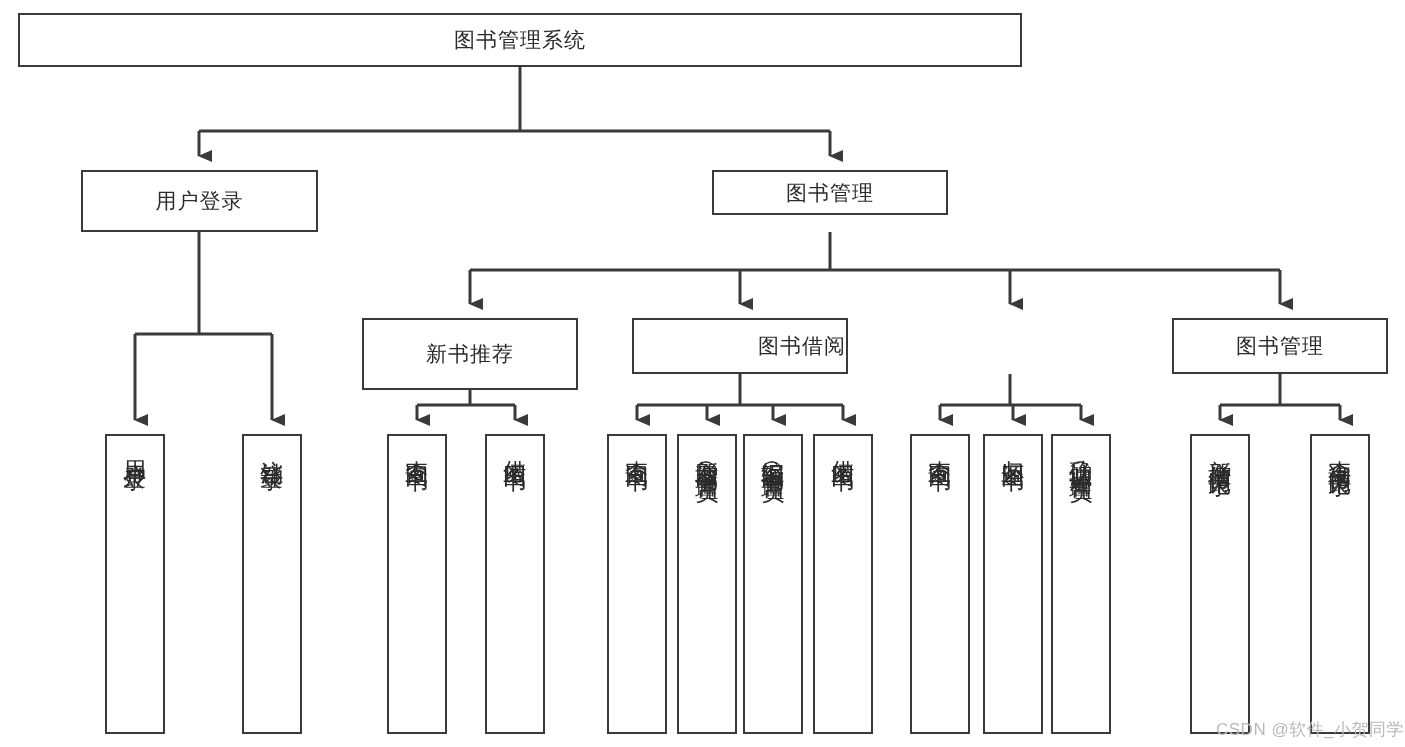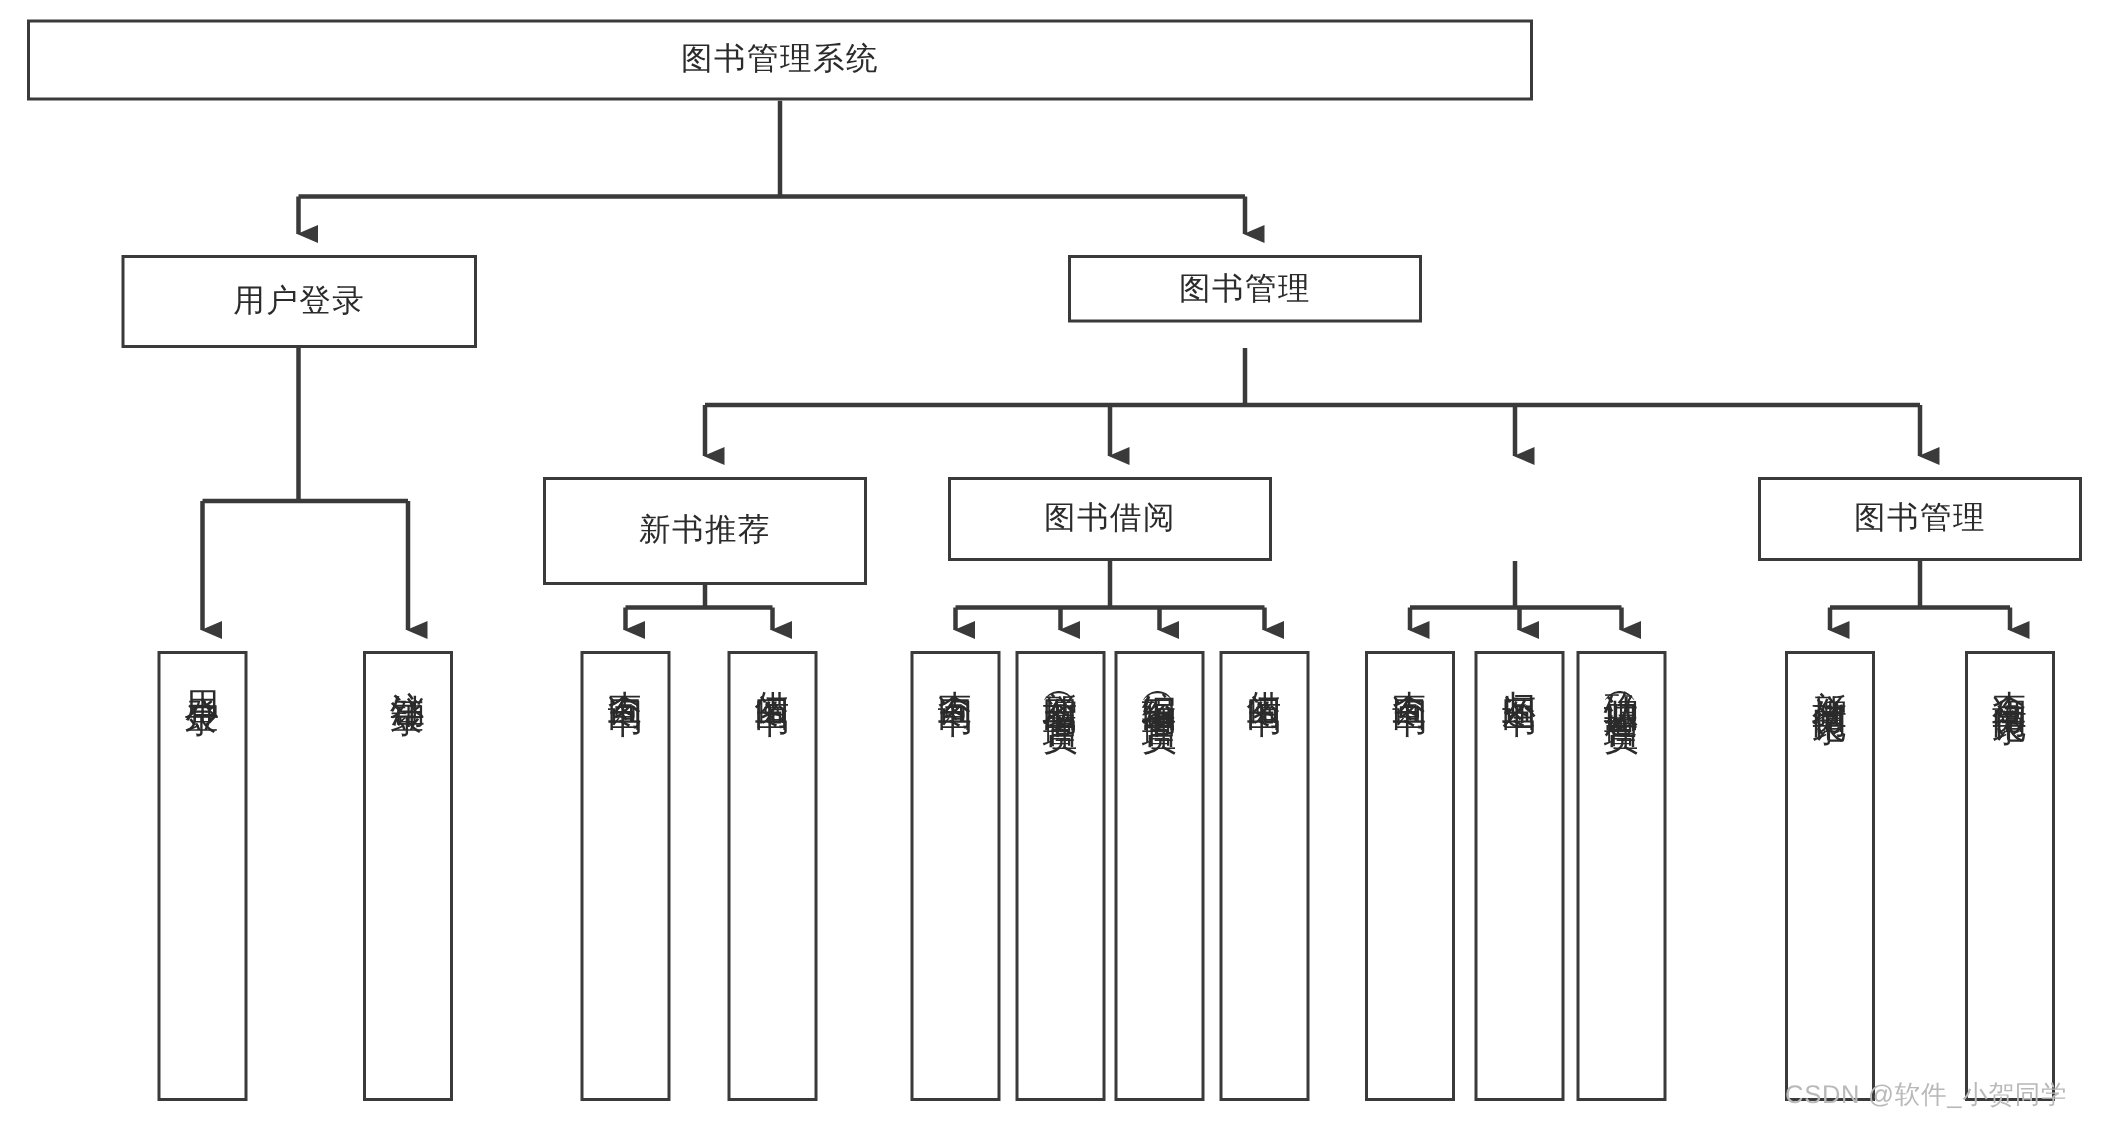--- a/index.html
+++ b/index.html
@@ -52,20 +52,21 @@
     line-height: 1.15;
     letter-spacing: 3px;
     white-space: nowrap;
   }
   .watermark {
     position: absolute;
     font-size: 17px;
     color: #b9b9b9;
     white-space: nowrap;
     letter-spacing: 0.5px;
+    padding-left: 26px;
   }
 </style>
 </head>
 <body>
 
 <div id="canvas">
 
   <svg class="edges" viewBox="0 0 1405 747" xmlns="http://www.w3.org/2000/svg">
     <defs>
       <marker id="arrow" viewBox="0 0 12 14" refX="6" refY="13" markerWidth="12" markerHeight="14" orient="auto-start-reverse" markerUnits="userSpaceOnUse">
@@ -123,21 +124,21 @@
   <div class="node node-h" style="left:81px; top:170px; width:237px; height:62px;">
     <span class="label">用户登录</span>
   </div>
   <div class="node node-h" style="left:712px; top:170px; width:236px; height:45px;">
     <span class="label">图书管理</span>
   </div>
 
   <div class="node node-h" style="left:362px; top:318px; width:216px; height:72px;">
     <span class="label">新书推荐</span>
   </div>
-  <div class="node node-h" style="left:632px; top:318px; width:216px; height:56px;">
+  <div class="node node-h" style="left:632px; top:318px; width:216px; height:56px;justify-content:flex-end;">
     <span class="label">图书借阅</span>
   </div>
   <div class="node node-h" style="left:1172px; top:318px; width:216px; height:56px;">
     <span class="label">图书管理</span>
   </div>
 
   <div class="node node-v" style="left:105px; top:434px; width:60px; height:300px;">
     <span class="label">用户登录</span>
   </div>
   <div class="node node-v" style="left:242px; top:434px; width:60px; height:300px;">

